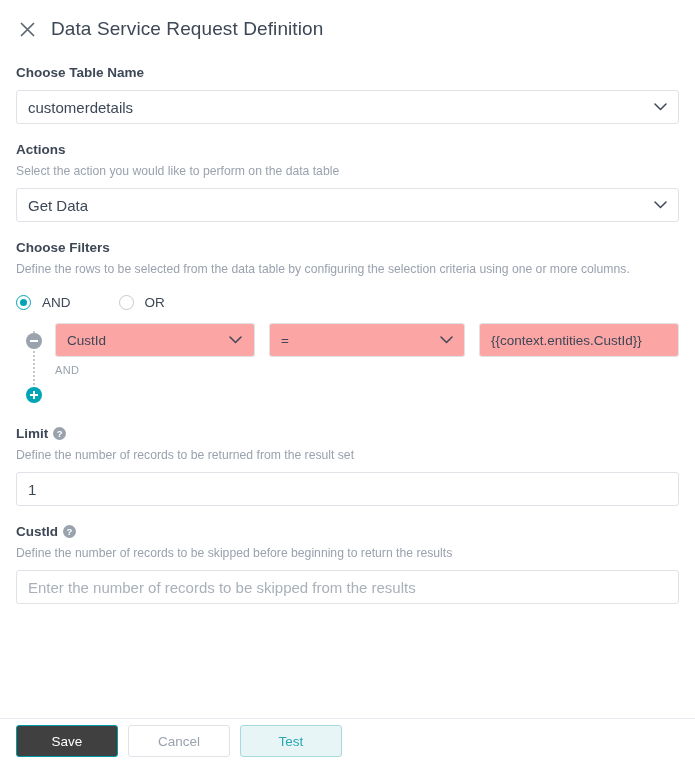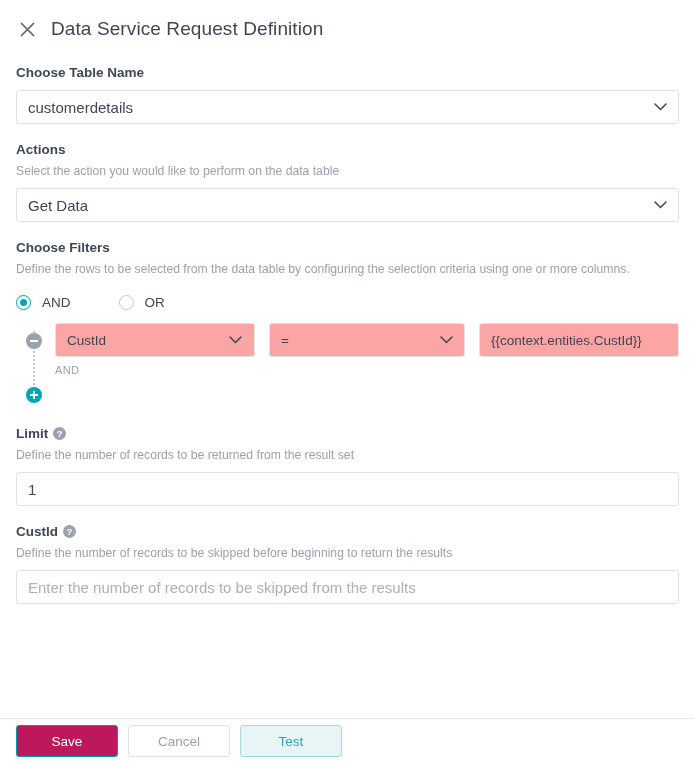--- a/index.html
+++ b/index.html
@@ -247,21 +247,21 @@
     border-radius: 3px;
     font-size: 13.5px;
     display: flex;
     align-items: center;
     justify-content: center;
     cursor: pointer;
     box-sizing: border-box;
     padding: 0 14px;
   }
   .btn-primary {
-    background: #be185d;
+    background: #404040;
     color: #ffffff;
     border: 1px solid #0099a8;
   }
   .btn-secondary {
     background: #e8f5f6;
     color: #2ba7b3;
     border: 1px solid #a8d9de;
   }
   .btn-tertiary {
     background: #ffffff;

